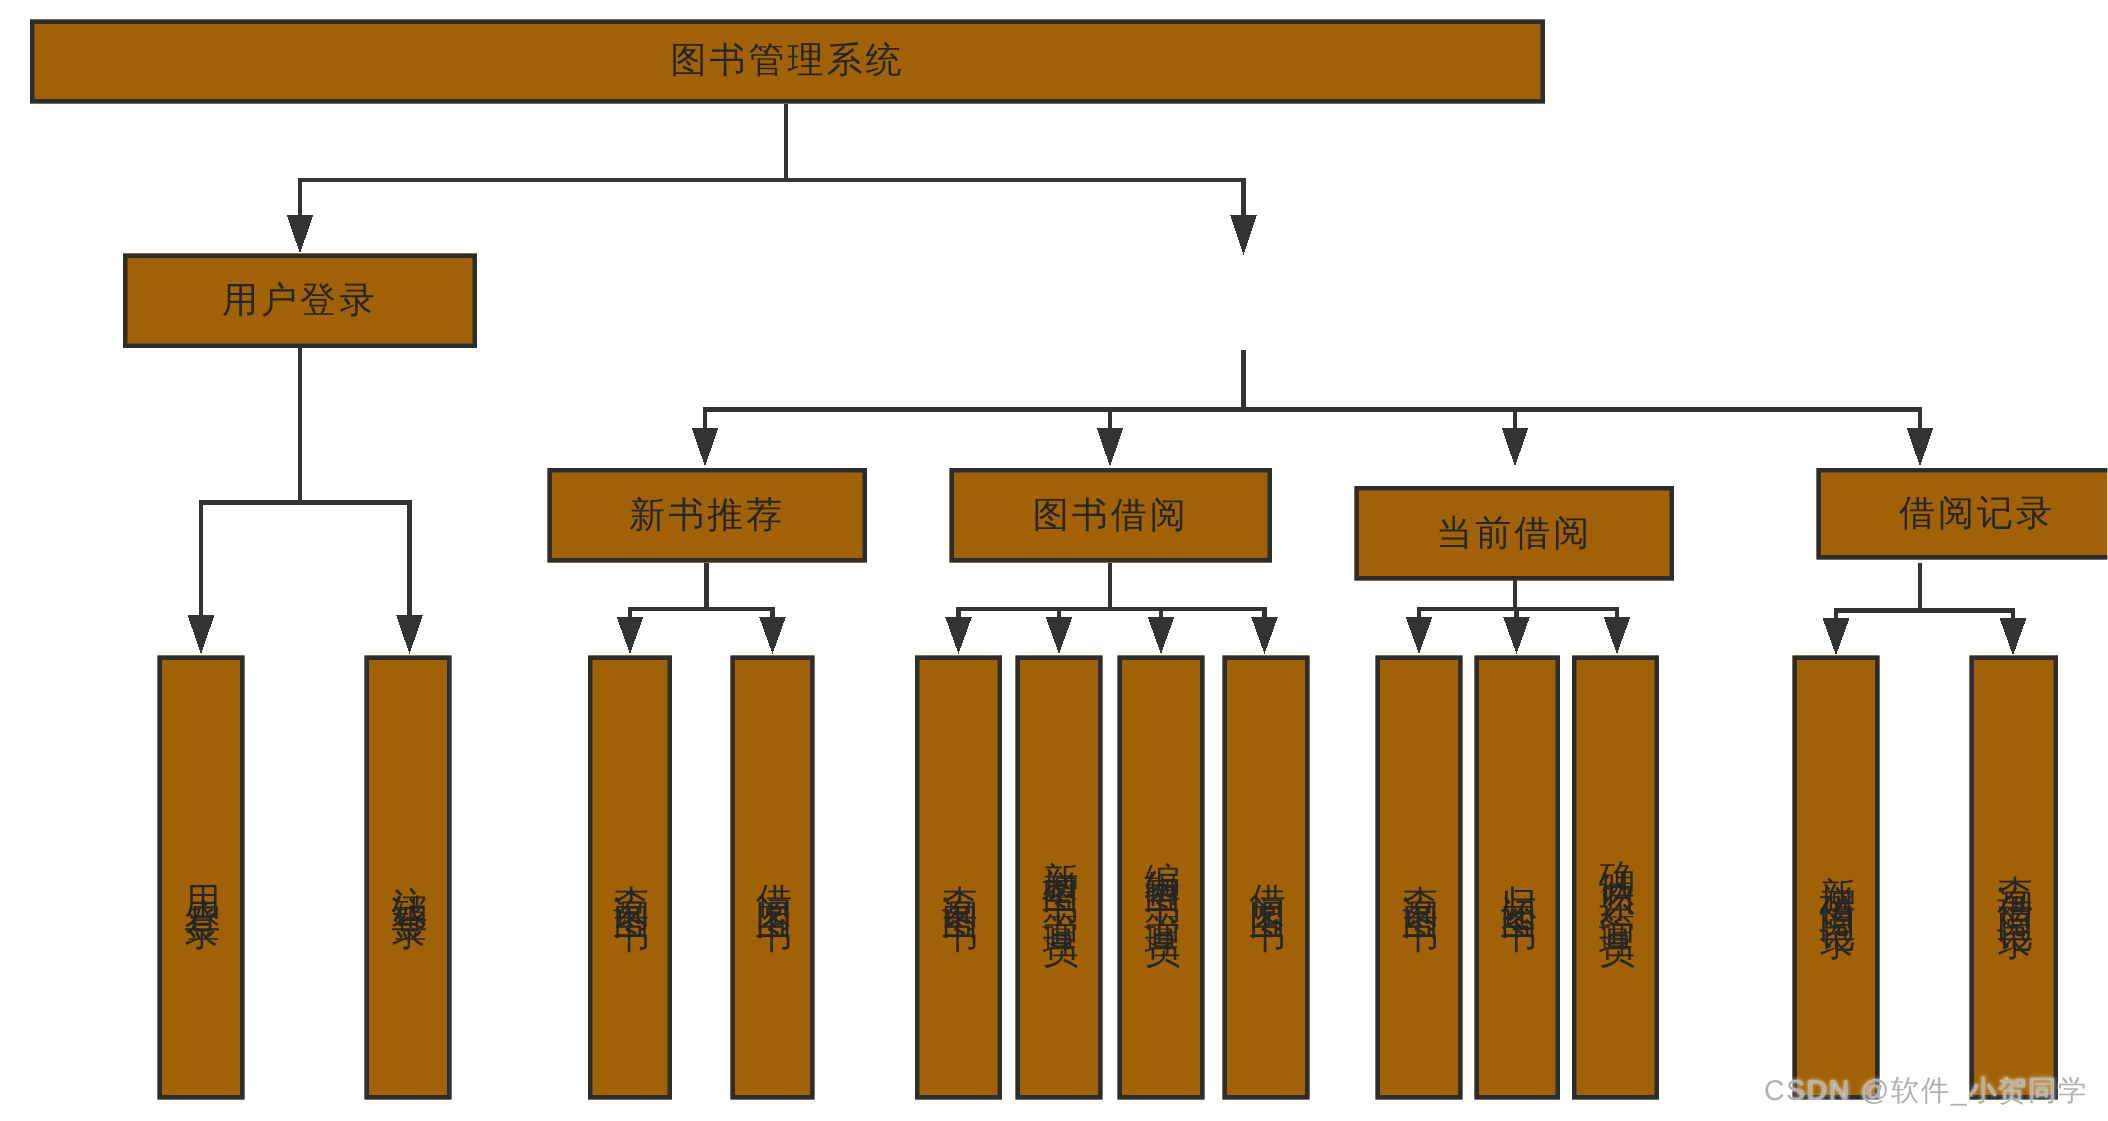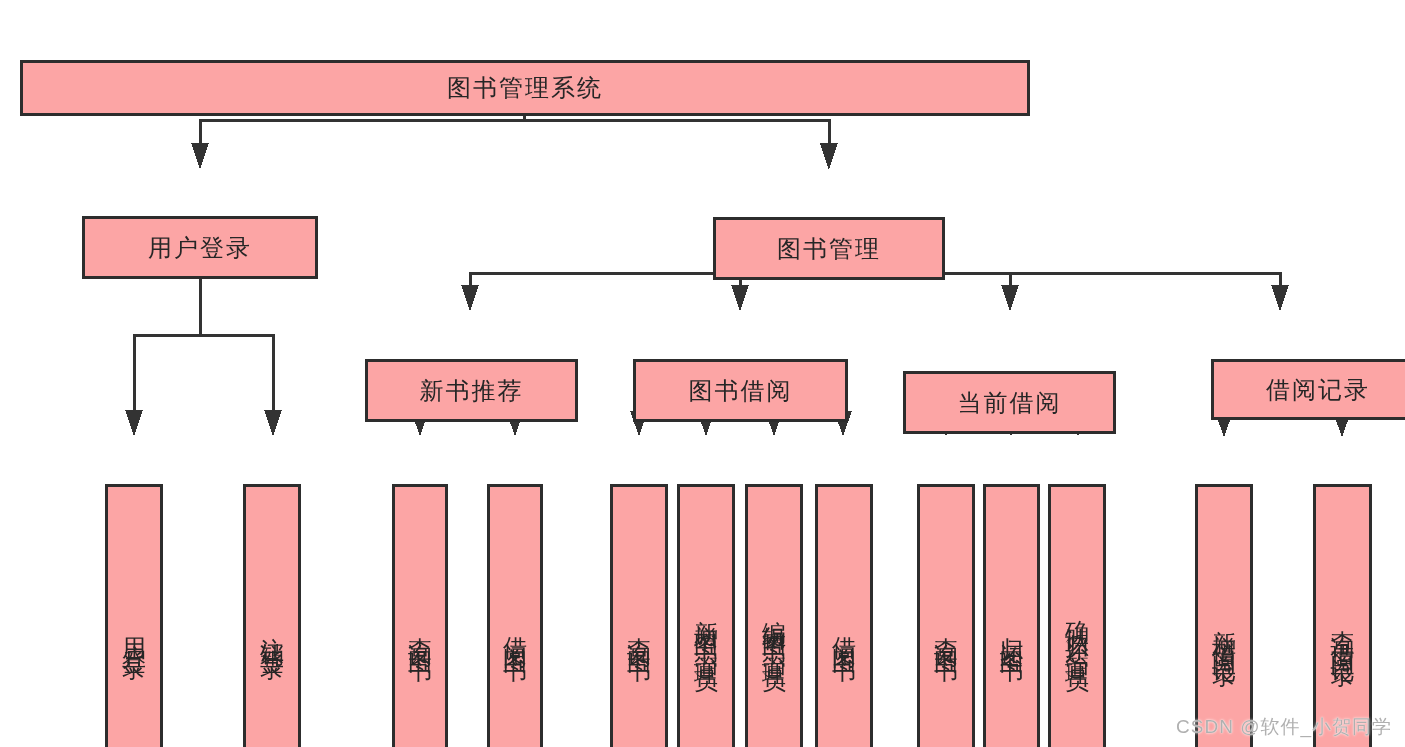--- a/index.html
+++ b/index.html
@@ -27,26 +27,25 @@
     stroke-width: 3;
     fill: none;
   }
   .connector path.a {
     fill: var(--line, #333);
     stroke: none;
   }
   .box {
     position: absolute;
     box-sizing: border-box;
-    background: #fca5a5;
+    background: #a16207;
     border: 3px solid var(--box-border, #2d2d2d);
     display: flex;
     align-items: center;
     justify-content: center;
-    margin-top: 47px;
   }
   .box .lbl {
     color: var(--text, #262626);
     font-size: 24px;
     letter-spacing: 2px;
     white-space: nowrap;
     line-height: 1;
   }
   .vbox .lbl {
     writing-mode: vertical-rl;
@@ -133,23 +132,20 @@
     <path class="a" d="M1333 412 H1351 L1342 437 Z"></path>
   </svg>
 
   <div class="box" style="left:20px;top:13px;width:1010px;height:56px">
     <span class="lbl">图书管理系统</span>
   </div>
 
   <div class="box" style="left:82px;top:169px;width:236px;height:63px">
     <span class="lbl">用户登录</span>
   </div>
-  <div class="box" style="left:713px;top:170px;width:232px;height:63px">
-    <span class="lbl">图书管理</span>
-  </div>
 
   <div class="box" style="left:365px;top:312px;width:213px;height:63px">
     <span class="lbl">新书推荐</span>
   </div>
   <div class="box" style="left:633px;top:312px;width:215px;height:63px">
     <span class="lbl">图书借阅</span>
   </div>
   <div class="box" style="left:903px;top:324px;width:213px;height:63px">
     <span class="lbl">当前借阅</span>
   </div>

